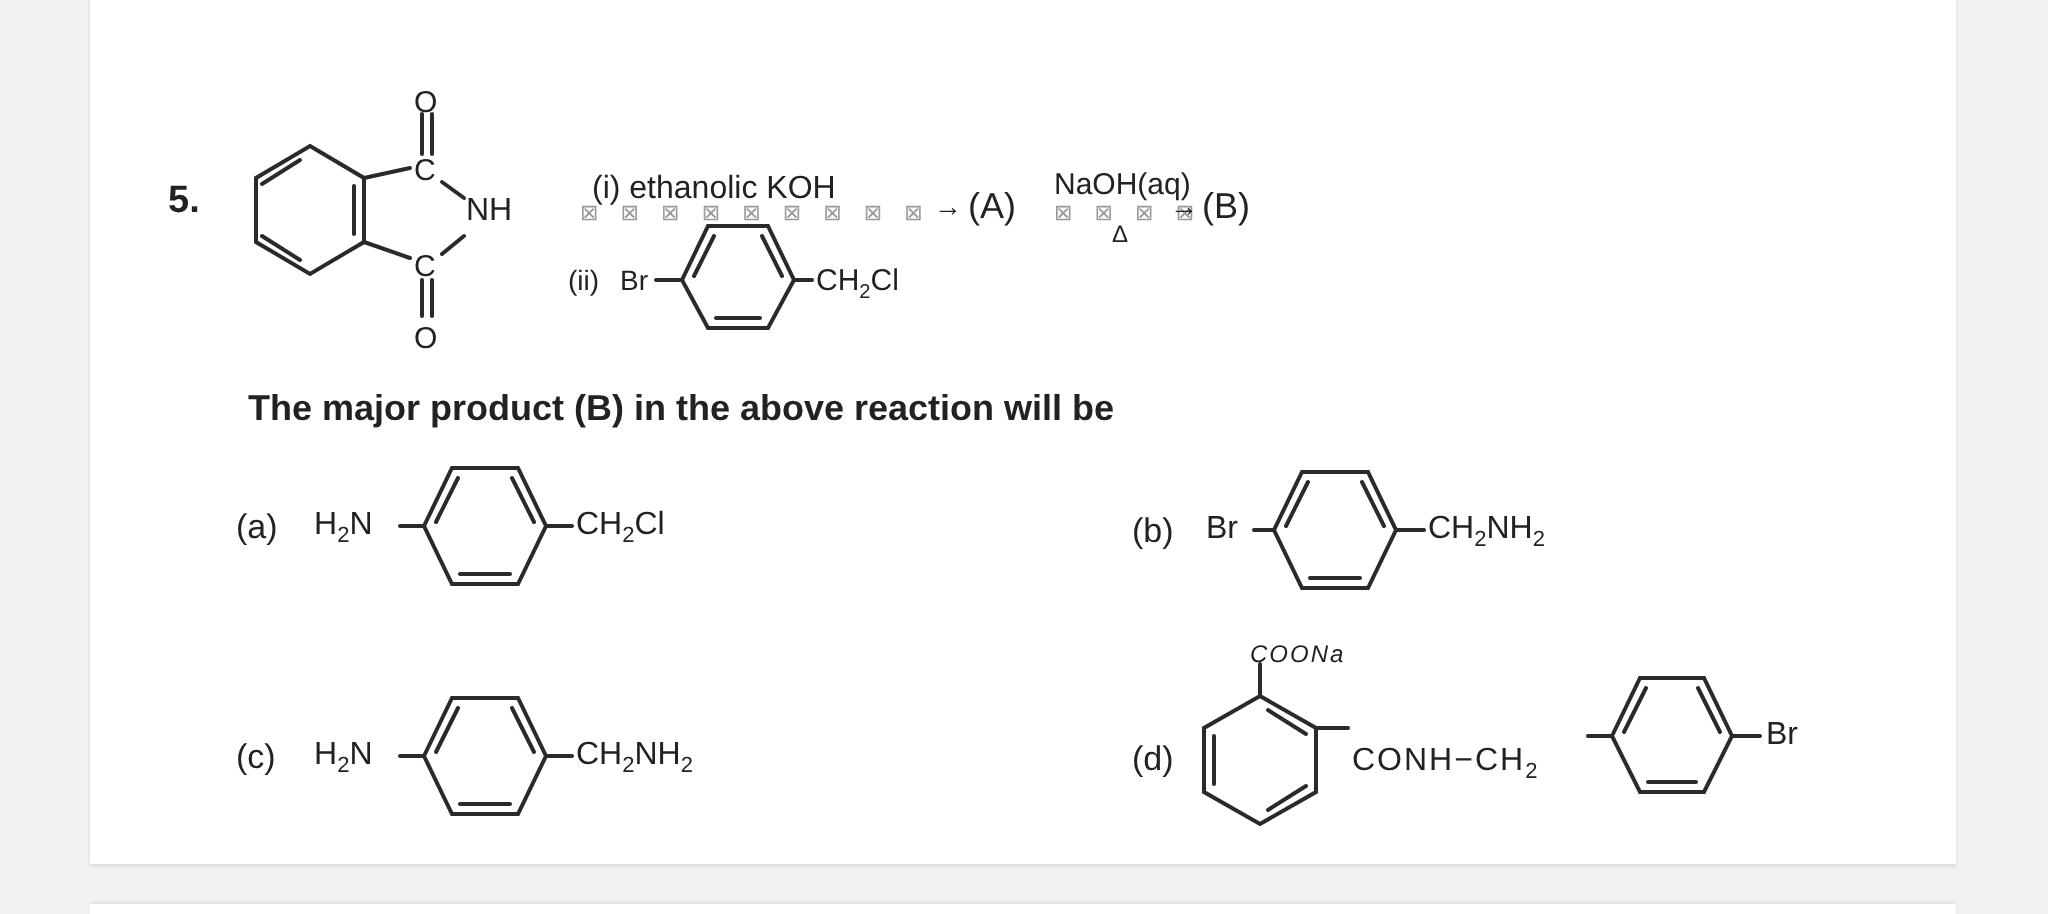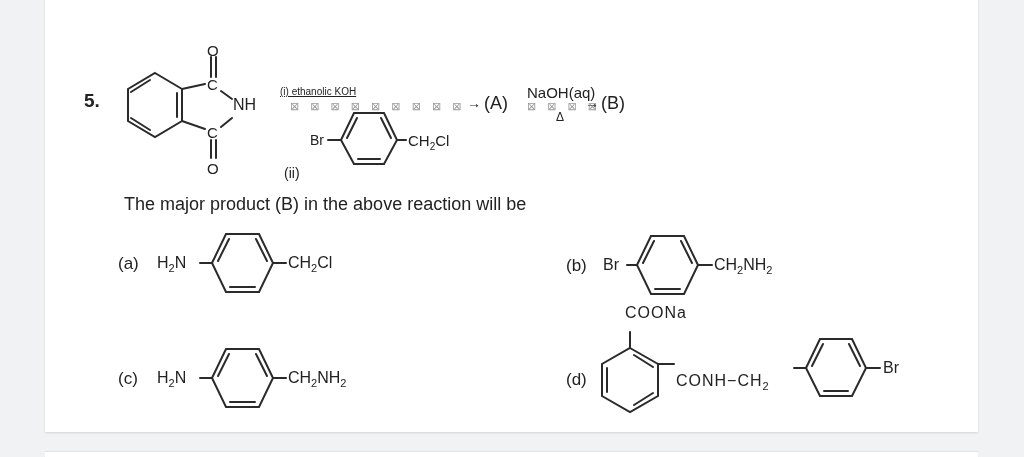--- a/index.html
+++ b/index.html
@@ -17,21 +17,21 @@
   }
   .card2 {
     position:absolute; left:45px; top:452px; width:933px; height:20px;
     background:#ffffff; box-shadow:0 -1px 1px rgba(0,0,0,0.06);
   }
   svg.chem { position:absolute; left:0; top:0; width:1024px; height:457px; }
   svg.chem line, svg.chem polyline, svg.chem polygon { stroke:#2a2a2a; stroke-width:2; fill:none; stroke-linecap:round; }
   svg.chem text { font-family:"Liberation Sans", sans-serif; fill:#222; }
   .t { position:absolute; white-space:nowrap; font-size:17px; }
   .qnum { position:absolute; left:84px; top:90px; font-size:19px; font-weight:bold; }
-  .stem { position:absolute; left:124px; top:194px; font-size:18px; }
+  .stem { position:absolute; left:124px; top:194px; font-size:18px;font-weight:bold; }
   .tofu { letter-spacing:4px; color:#9a9a9a; font-size:11px; }
 </style>
 </head>
 <body>
 
 <div class="card"></div>
 <div class="card2"></div>
 
 <div class="qnum">5.</div>
 
@@ -106,25 +106,25 @@
     <line x1="658" y1="364" x2="674" y2="364"></line>
     <polygon points="806,368 820,339 852,339 866,368 852,396 820,396"></polygon>
     <line x1="812" y1="366" x2="823" y2="344"></line>
     <line x1="849" y1="344" x2="860" y2="366"></line>
     <line x1="824" y1="391" x2="848" y2="391"></line>
     <line x1="794" y1="368" x2="806" y2="368"></line>
     <line x1="866" y1="368" x2="880" y2="368"></line>
   </g>
 </svg>
 
-<div class="t" style="left:280px;top:86px;font-size:10px;text-decoration:underline;">(i) ethanolic KOH</div>
+<div class="t" style="left:296px;top:86px;font-size:16px;">(i) ethanolic KOH</div>
 <div class="t tofu" style="left:290px;top:100px;">⊠ ⊠ ⊠ ⊠ ⊠ ⊠ ⊠ ⊠ ⊠</div>
 <div class="t" style="left:467px;top:95px;font-size:14px;">→</div>
 <div class="t" style="left:484px;top:93px;font-size:18px;">(A)</div>
-<div class="t" style="left:284px;top:132px;font-size:14px;margin-top:33px;">(ii)</div>
+<div class="t" style="left:284px;top:132px;font-size:14px;">(ii)</div>
 <div class="t" style="left:310px;top:132px;font-size:14px;">Br</div>
 <div class="t" style="left:408px;top:132px;font-size:15px;"><span>CH</span><sub style="font-size:10px">2</sub><span>Cl</span></div>
 
 <div class="t" style="left:527px;top:84px;font-size:15px;text-align:right;">NaOH(aq)</div>
 <div class="t tofu" style="left:527px;top:100px;">⊠ ⊠ ⊠ ⊠</div>
 <div class="t" style="left:556px;top:110px;font-size:12px;">Δ</div>
 <div class="t" style="left:585px;top:95px;font-size:14px;">→</div>
 <div class="t" style="left:601px;top:93px;font-size:18px;">(B)</div>
 
 <div class="stem">The major product (B) in the above reaction will be</div>
@@ -135,15 +135,15 @@
 
 <div class="t" style="left:566px;top:256px;font-size:17px;">(b)</div>
 <div class="t" style="left:603px;top:256px;font-size:16px;">Br</div>
 <div class="t" style="left:714px;top:256px;font-size:16px;"><span>CH</span><sub style="font-size:11px">2</sub><span>NH</span><sub style="font-size:11px">2</sub></div>
 
 <div class="t" style="left:118px;top:369px;font-size:17px;">(c)</div>
 <div class="t" style="left:157px;top:369px;font-size:16px;"><span>H</span><sub style="font-size:11px">2</sub><span>N</span></div>
 <div class="t" style="left:288px;top:369px;font-size:16px;"><span>CH</span><sub style="font-size:11px">2</sub><span>NH</span><sub style="font-size:11px">2</sub></div>
 
 <div class="t" style="left:566px;top:370px;font-size:17px;">(d)</div>
-<div class="t" style="left:625px;top:304px;font-size:16px;letter-spacing:1px;">COONa</div>
+<div class="t" style="left:625px;top:320px;font-size:12px;letter-spacing:1px;font-style:italic;">COONa</div>
 <div class="t" style="left:676px;top:372px;font-size:16px;letter-spacing:1px;"><span>CONH−CH</span><sub style="font-size:11px">2</sub></div>
 <div class="t" style="left:883px;top:359px;font-size:16px;">Br</div>
 
 </body></html>

